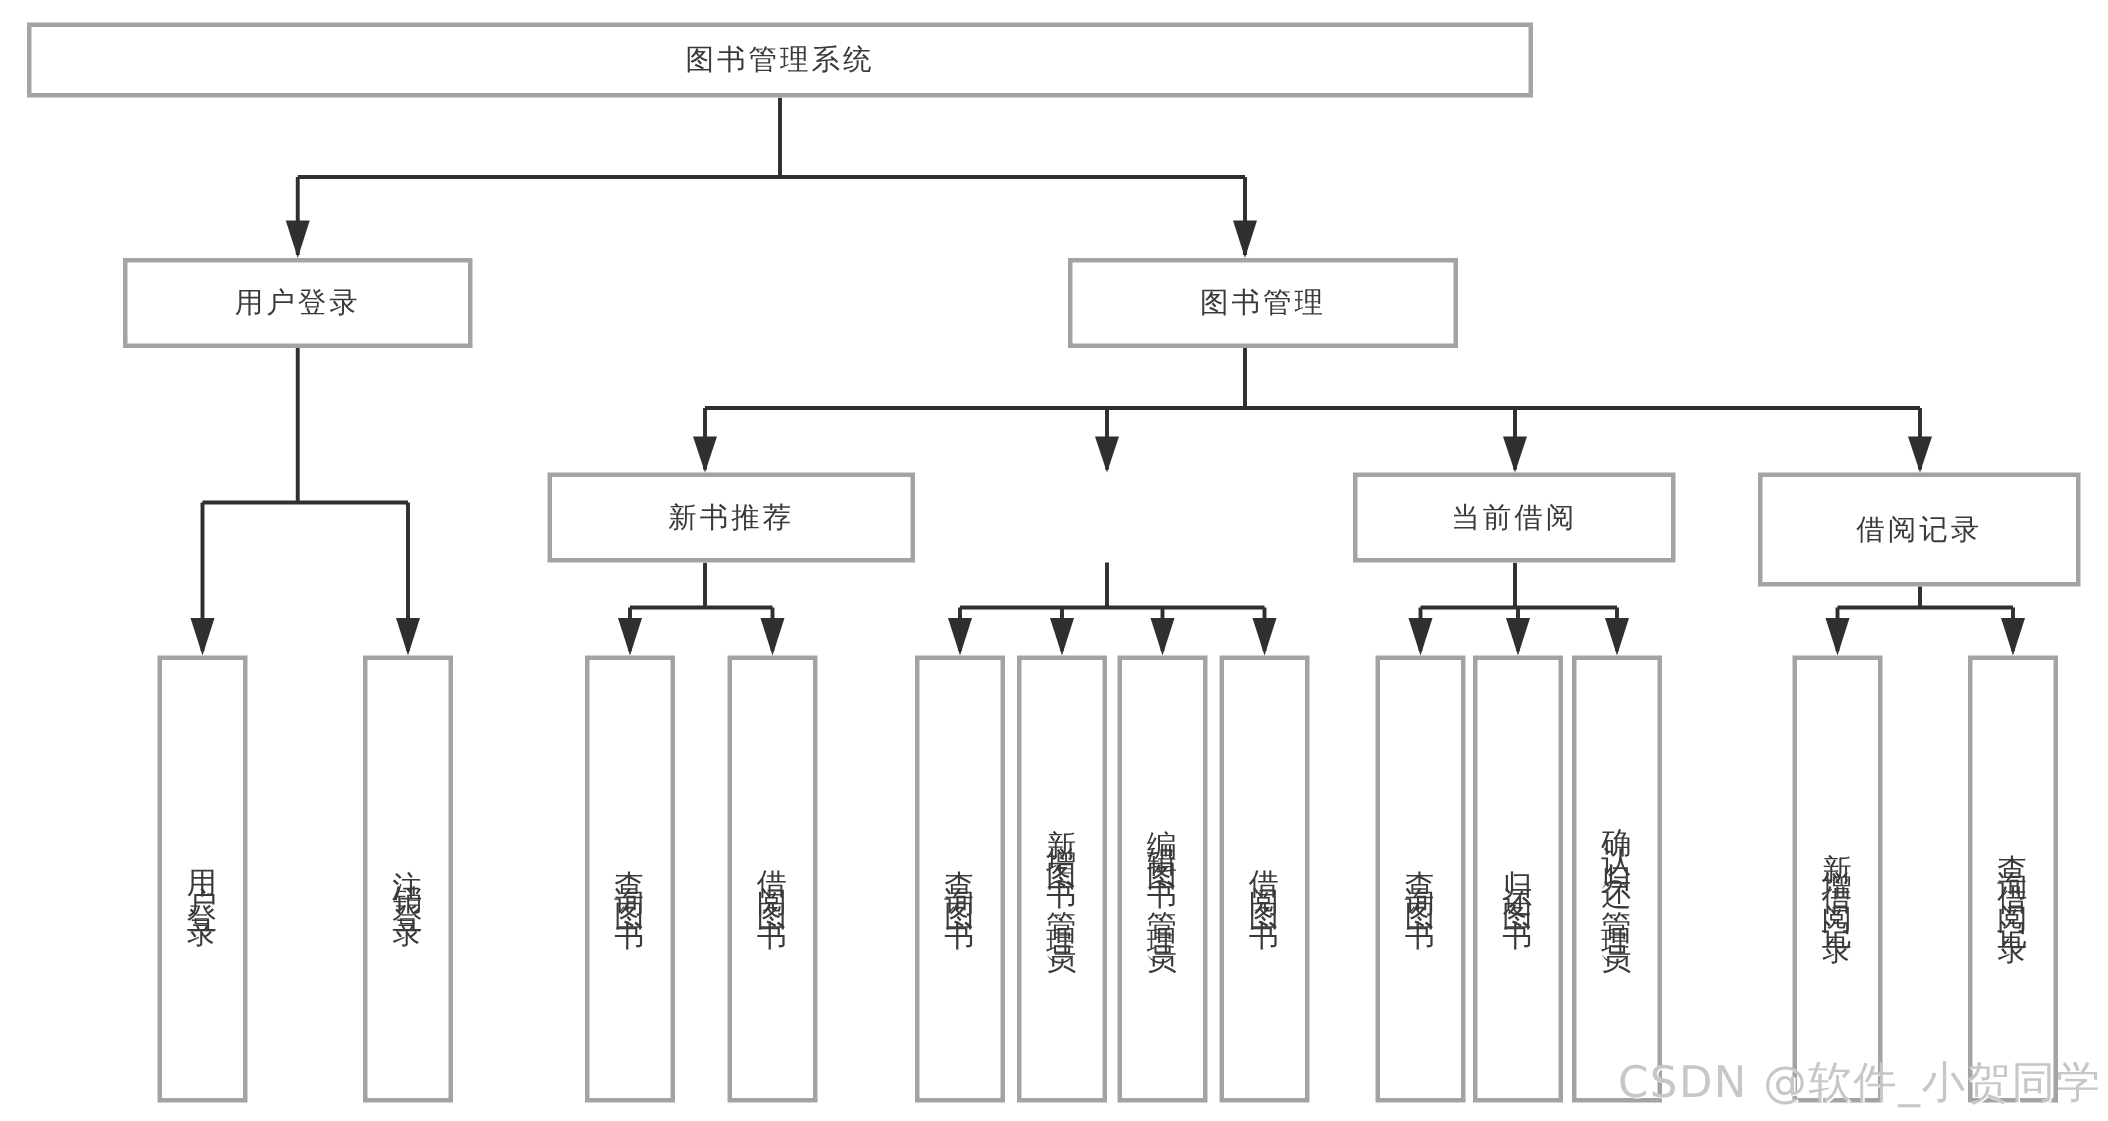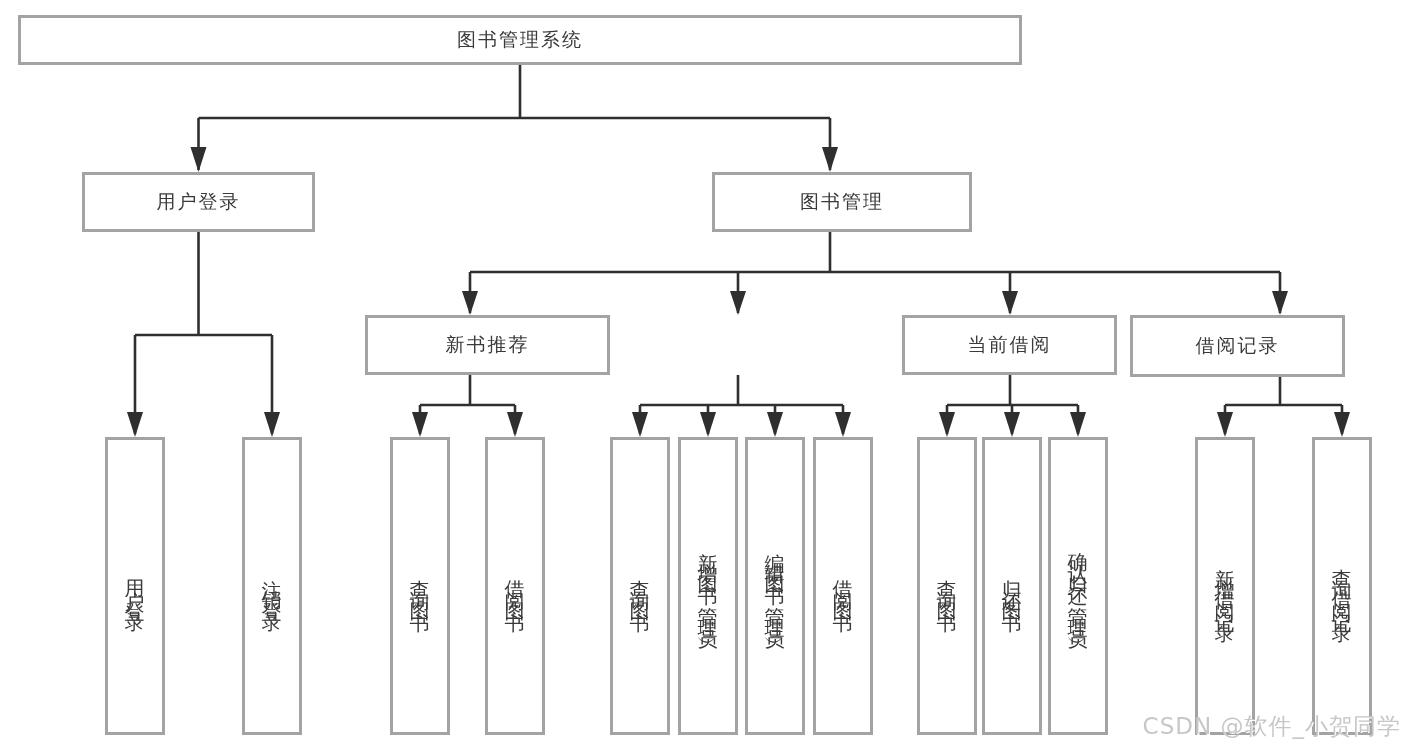--- a/index.html
+++ b/index.html
@@ -50,21 +50,21 @@
     font-size: 20px;
     letter-spacing: 11px;
     line-height: 1;
     white-space: nowrap;
   }
   #watermark {
     position: absolute;
     right: 4px;
     bottom: 5px;
     z-index: 3;
-    font-size: 23px;
+    font-size: 29px;
     letter-spacing: 1px;
     color: #c7c7c7;
     text-shadow: 1px 1px 0 #ffffff;
     white-space: nowrap;
     text-align: right;
   }
 </style>
 </head>
 <body>
 
@@ -113,21 +113,21 @@
   <div class="node h" style="left:712px; top:172px; width:260px; height:60px">
     <span>图书管理</span>
   </div>
 
   <div class="node h" style="left:365px; top:315px; width:245px; height:60px">
     <span>新书推荐</span>
   </div>
   <div class="node h" style="left:902px; top:315px; width:215px; height:60px">
     <span>当前借阅</span>
   </div>
-  <div class="node h" style="left:1130px; top:315px; width:215px; height:62px">
+  <div class="node h" style="left:1172px; top:315px; width:215px; height:76px">
     <span>借阅记录</span>
   </div>
 
   <div class="node v" style="left:105px">
     <span>用户登录</span>
   </div>
   <div class="node v" style="left:242px">
     <span>注销登录</span>
   </div>
 

